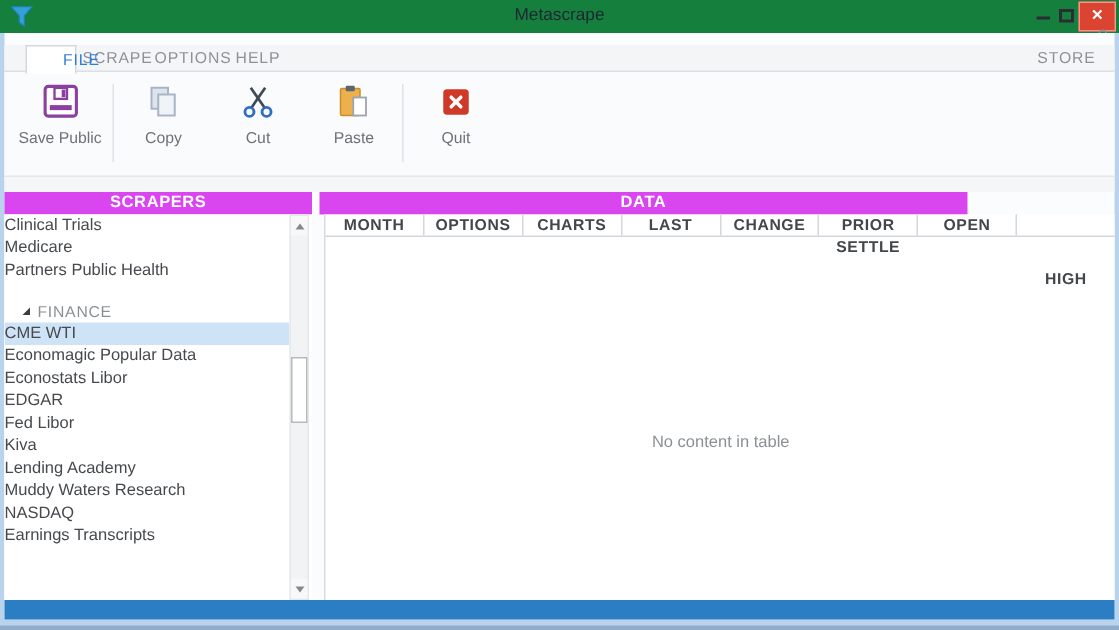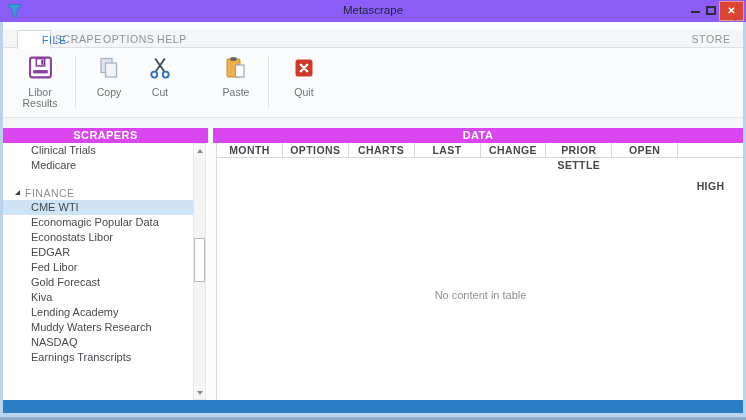--- a/index.html
+++ b/index.html
@@ -3,21 +3,21 @@
 <meta charset="utf-8">
 <style>
   * { margin:0; padding:0; box-sizing:border-box; }
   body { background:#d7e2ee; font-family:"Liberation Sans", sans-serif; }
   #window {
     position:relative; width:746px; height:420px;
     background:#b9d3ec; overflow:hidden;
     font-family:"Liberation Sans", sans-serif;
   }
   
-  #titlebar { position:absolute; left:0; top:0; width:746px; height:22px; background:#8b5cf6; }
+  #titlebar { position:absolute; left:0; top:0; width:746px; height:22px; background:#15803d; }
   .app-icon { position:absolute; left:7px; top:4px; }
   .win-title { position:absolute; left:0; right:0; top:4px; text-align:center; font-size:11.5px; color:#1d2732; }
   .btn-min { position:absolute; left:691px; top:11px; width:9px; height:2px; background:#2a2e33; cursor:default; }
   .btn-max { position:absolute; left:706px; top:6px; width:10px; height:9px; border:2px solid #2a2e33; background:transparent; }
   .btn-close {
     position:absolute; left:719px; top:1px; width:25px; height:20px;
     background:#da4431; border:1px solid #f3948a;
     color:#fff; font-size:10px; font-weight:bold; text-align:center; line-height:18px;
   }
   
@@ -38,27 +38,27 @@
   #ribbon { position:absolute; left:0; top:26px; width:740px; height:70px; background:#fafbfc; border-bottom:1px solid #e4e6e8; }
   .rb { position:absolute; top:8px; width:58px; height:54px; text-align:center; cursor:default; }
   .rb-icon { display:block; height:28px; }
   .rb-label { display:block; margin-top:3px; font-size:10.5px; color:#6e7276; line-height:11px; }
   .rb-sep { position:absolute; top:8px; width:1px; height:52px; background:#e0e2e5; }
   
   .strip { position:absolute; left:0; top:96px; width:740px; height:10px; background:#f5f6f8; }
   .panel-hdr { position:absolute; top:106px; height:15px; background:#d946ef; color:#fff;
                font-size:11px; font-weight:bold; letter-spacing:0.4px; text-align:center; line-height:15px; }
   #hdr-scrapers { left:0; width:205px; }
-  #hdr-data { left:210px; width:530px; }
+  #hdr-data { left:210px; width:432px; }
   
   #tree { position:absolute; left:0; top:121px; width:190px; height:257px; background:#fff; overflow:hidden; }
   .tree-group { display:flex; align-items:center; height:15px; padding-left:12px; }
   .expander { width:0; height:0; border-left:5px solid transparent; border-bottom:5px solid #3b3e41; margin-right:5px; }
   .tree-group span { font-size:10.5px; color:#8b8f94; letter-spacing:0.5px; }
-  .tree-item { height:15px; line-height:15px; padding-left:28px; font-size:11px; color:#46494d; cursor:default; }
+  .tree-item { height:15px; line-height:15px; font-size:11px; color:#46494d; cursor:default; }
   .tree-item.selected { background:#cfe3f6; }
   .tree-gap { height:12px; }
   #tree-bg { position:absolute; left:0; top:121px; width:205px; height:257px; background:#fff; }
   
   #vscroll { position:absolute; left:190px; top:121px; width:13px; height:257px; background:#f2f3f4; border:1px solid #e6e7e9; }
   .sb-btn { position:absolute; left:0; width:11px; height:13px; background:#f8f8f9; display:flex; align-items:center; justify-content:center; }
   .sb-up { top:0; }
   .sb-dn { bottom:0; }
   .tri-up { width:0; height:0; border-left:3px solid transparent; border-right:3px solid transparent; border-bottom:4px solid #85898d; }
   .tri-dn { width:0; height:0; border-left:3px solid transparent; border-right:3px solid transparent; border-top:4px solid #85898d; }
@@ -114,35 +114,35 @@
     <div id="ribbon">
       <div class="rb" style="left:8px;">
         <span class="rb-icon">
           <svg width="25" height="24" viewBox="0 0 24 23">
             <rect x="2" y="1.5" width="20" height="19" rx="2" fill="#fff" stroke="#8b3f9e" stroke-width="2"></rect>
             <rect x="8" y="2.5" width="8" height="7" fill="#fff" stroke="#8b3f9e" stroke-width="1.5"></rect>
             <rect x="12.6" y="3.6" width="2.4" height="4.8" fill="#8b3f9e"></rect>
             <rect x="5" y="13.5" width="14" height="3.2" fill="#8b3f9e"></rect>
           </svg>
         </span>
-        <span class="rb-label">Libor Results</span>
+        <span class="rb-label">Save Public</span>
       </div>
       <div class="rb-sep" style="left:72px;"></div>
 
       <div class="rb" style="left:77px;">
         <span class="rb-icon">
           <svg width="24" height="24" viewBox="0 0 24 24">
             <rect x="4" y="2.5" width="11" height="14" fill="#dde4ee" stroke="#a7b4c6" stroke-width="1.3"></rect>
             <rect x="8.5" y="7" width="11" height="14" fill="#f0f3f8" stroke="#a7b4c6" stroke-width="1.3"></rect>
           </svg>
         </span>
         <span class="rb-label">Copy</span>
       </div>
 
-      <div class="rb" style="left:128px;">
+      <div class="rb" style="left:140px;">
         <span class="rb-icon">
           <svg width="24" height="24" viewBox="0 0 24 24">
             <line x1="7.2" y1="2.5" x2="16.4" y2="15.8" stroke="#3f4956" stroke-width="1.8"></line>
             <line x1="16.8" y1="2.5" x2="7.6" y2="15.8" stroke="#3f4956" stroke-width="1.8"></line>
             <circle cx="6.3" cy="18.6" r="3" fill="none" stroke="#2f6fc1" stroke-width="1.9"></circle>
             <circle cx="17.7" cy="18.6" r="3" fill="none" stroke="#2f6fc1" stroke-width="1.9"></circle>
           </svg>
         </span>
         <span class="rb-label">Cut</span>
       </div>
@@ -172,31 +172,31 @@
 
     <div class="strip"></div>
 
     <div class="panel-hdr" id="hdr-scrapers">SCRAPERS</div>
     <div class="panel-hdr" id="hdr-data">DATA</div>
 
     <div id="tree-bg"></div>
     <div id="tree">
       <div class="tree-item">Clinical Trials</div>
       <div class="tree-item">Medicare</div>
+      <div class="tree-item">Partners Public Health</div>
       <div class="tree-gap"></div>
       <div class="tree-group">
         <span class="expander"></span>
         <span>FINANCE</span>
       </div>
       <div class="tree-item selected">CME WTI</div>
       <div class="tree-item">Economagic Popular Data</div>
       <div class="tree-item">Econostats Libor</div>
       <div class="tree-item">EDGAR</div>
       <div class="tree-item">Fed Libor</div>
-      <div class="tree-item">Gold Forecast</div>
       <div class="tree-item">Kiva</div>
       <div class="tree-item">Lending Academy</div>
       <div class="tree-item">Muddy Waters Research</div>
       <div class="tree-item">NASDAQ</div>
       <div class="tree-item">Earnings Transcripts</div>
     </div>
 
     <div id="vscroll">
       <div class="sb-btn sb-up">
           <div class="tri-up"></div>

